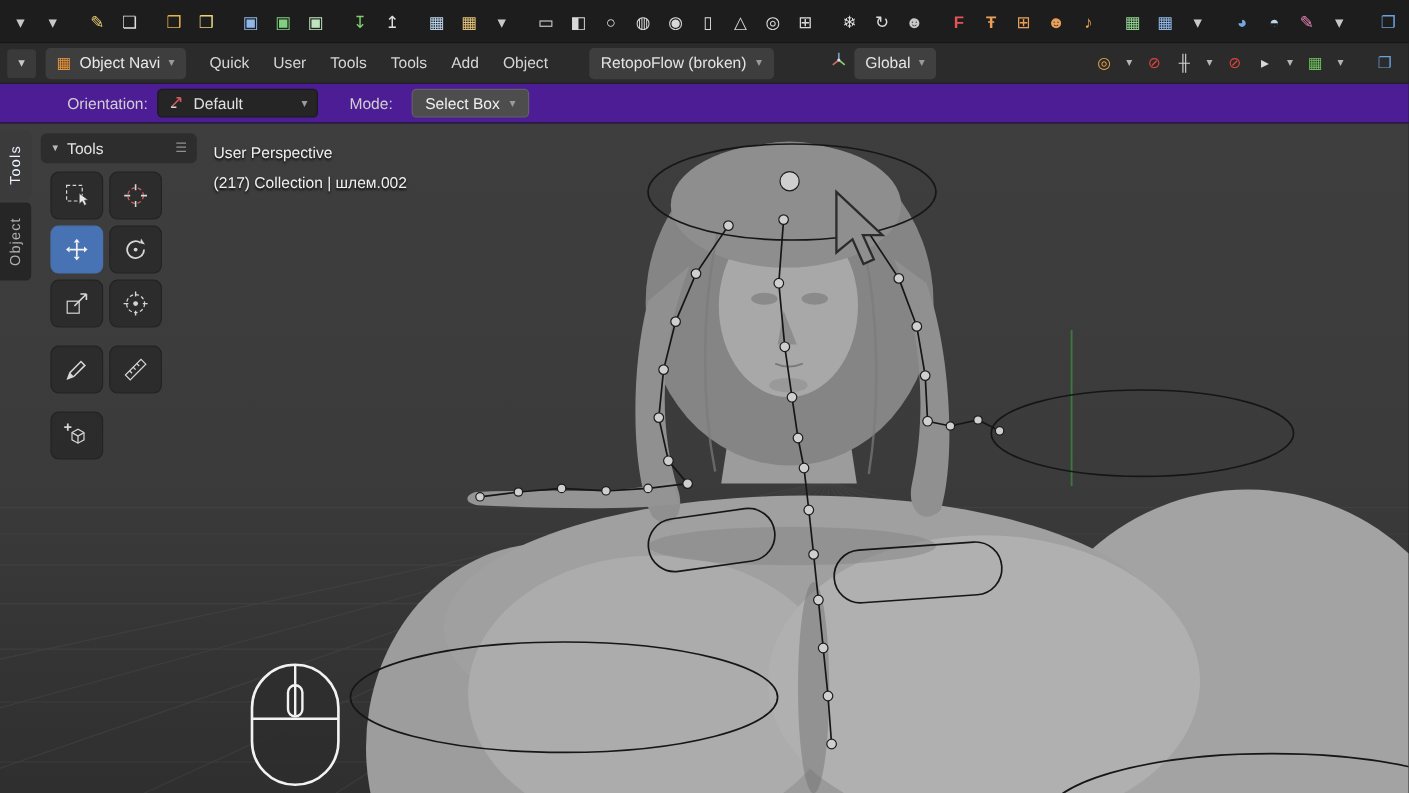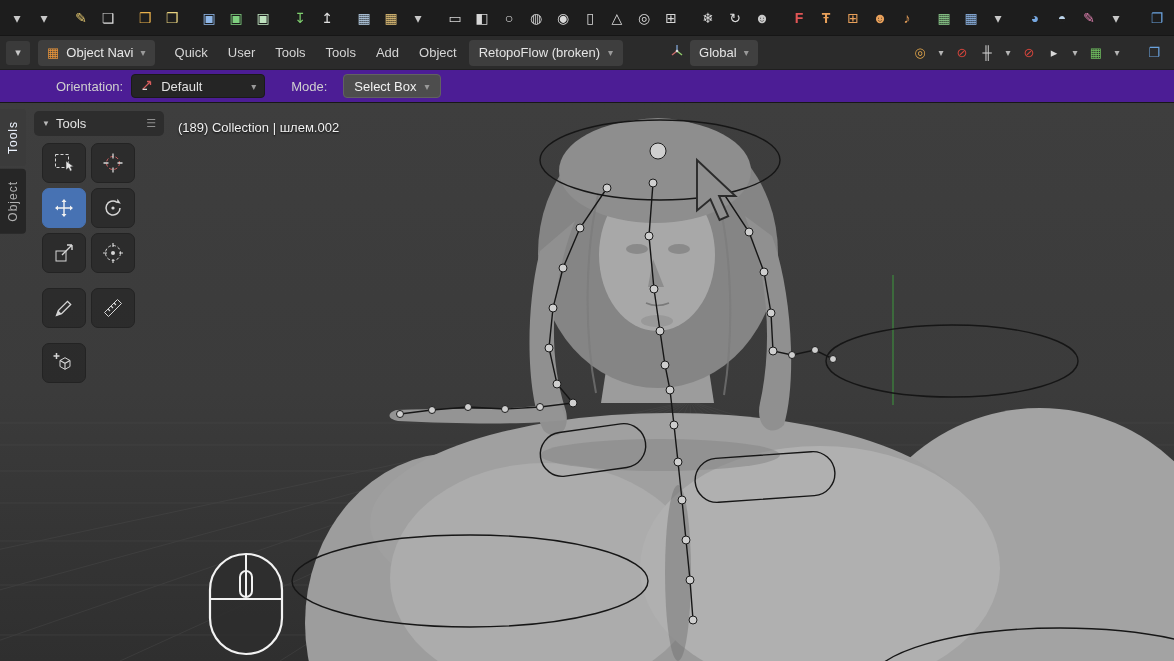--- a/index.html
+++ b/index.html
@@ -23,21 +23,21 @@
   .header { height:34px; background:#2b2b2b; border-top:1px solid #161616;
     display:flex; align-items:center; padding:0 6px; gap:2px; flex:none; }
   .hdr-chevron { width:24px; height:24px; background:#3a3a3a; border-radius:3px;
     display:flex; align-items:center; justify-content:center; color:#c8c8c8; font-size:11px; }
   .mode-btn { height:26px; margin-left:6px; background:#3e3e3e; border-radius:4px;
     padding:0 9px; display:flex; align-items:center; gap:7px; color:#e8e8e8; font-size:13px; }
   .mode-cube { color:#e8943a; font-size:13px; }
   .chev { color:#9a9a9a; font-size:10px; }
   .menus { display:flex; align-items:center; margin-left:8px; }
   .menu-item { height:26px; padding:0 10px; color:#d5d5d5; font-size:13px; border-radius:3px; }
-  .retopo-btn { height:26px; background:#3e3e3e; border-radius:4px;
+  .retopo-btn { height:26px; margin-left:22px; background:#3e3e3e; border-radius:4px;
     padding:12px 10px; display:flex; align-items:center; gap:8px; color:#e4e4e4; font-size:13px; }
   .global-wrap { display:flex; align-items:center; gap:5px; margin-left:44px; }
   .global-btn { height:26px; background:#404040; border-radius:4px; padding:0 9px;
     display:flex; align-items:center; gap:7px; color:#e4e4e4; font-size:13px; }
   .hdr-icons { display:flex; align-items:center; margin-left:auto; gap:1px; padding-right:2px; }
   .hd-btn { width:24px; height:26px; display:flex; align-items:center; justify-content:center; border-radius:3px; }
   .hd-btn .g { font-size:13px; line-height:1; }
   .hd-chev { width:16px; }
   .hd-chev .g { font-size:10px; }
   .hd-push { margin-left:16px; }
@@ -602,21 +602,22 @@
           <svg width="22" height="22" viewBox="0 0 22 22" fill="none" stroke="#d6d6d6">
               <path d="M7 8.5l5-2.8 5 2.8v6l-5 2.8-5-2.8z"></path>
               <path d="M7 8.5l5 2.8 5-2.8M12 11.3v6" stroke-width="1.1"></path>
               <path d="M3.5 1v6M.5 4h6" stroke-width="1.5"></path>
             </svg>
         </button>
       </div>
     </div>
 
     <div class="overlay-info">
-      <div>(189) Collection | шлем.002</div>
+      <div>User Perspective</div>
+      <div>(217) Collection | шлем.002</div>
     </div>
 
 
     <svg class="mouse-icon" width="92" height="112" viewBox="0 0 92 112">
       <rect x="5" y="5" width="72" height="100" rx="36" ry="36" fill="rgba(46,46,46,0.9)" stroke="#f2f2f2" stroke-width="2.2"></rect>
       <path d="M41 5 v42 M5 50 h72" stroke="#f2f2f2" stroke-width="2" fill="none"></path>
       <rect x="35" y="22" width="12" height="26" rx="6" fill="none" stroke="#f2f2f2" stroke-width="2"></rect>
     </svg>
 
   </div>

